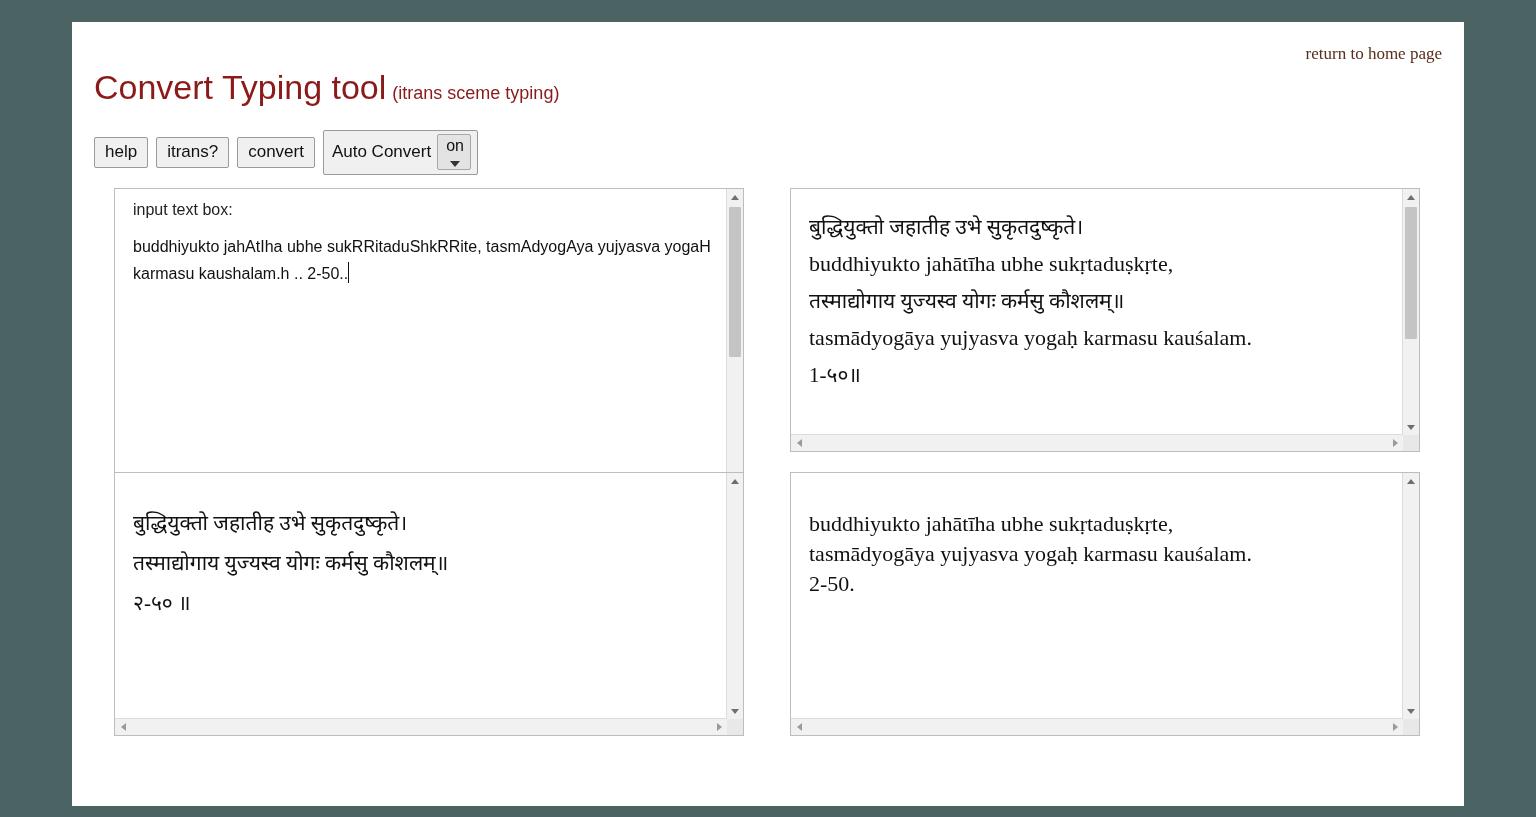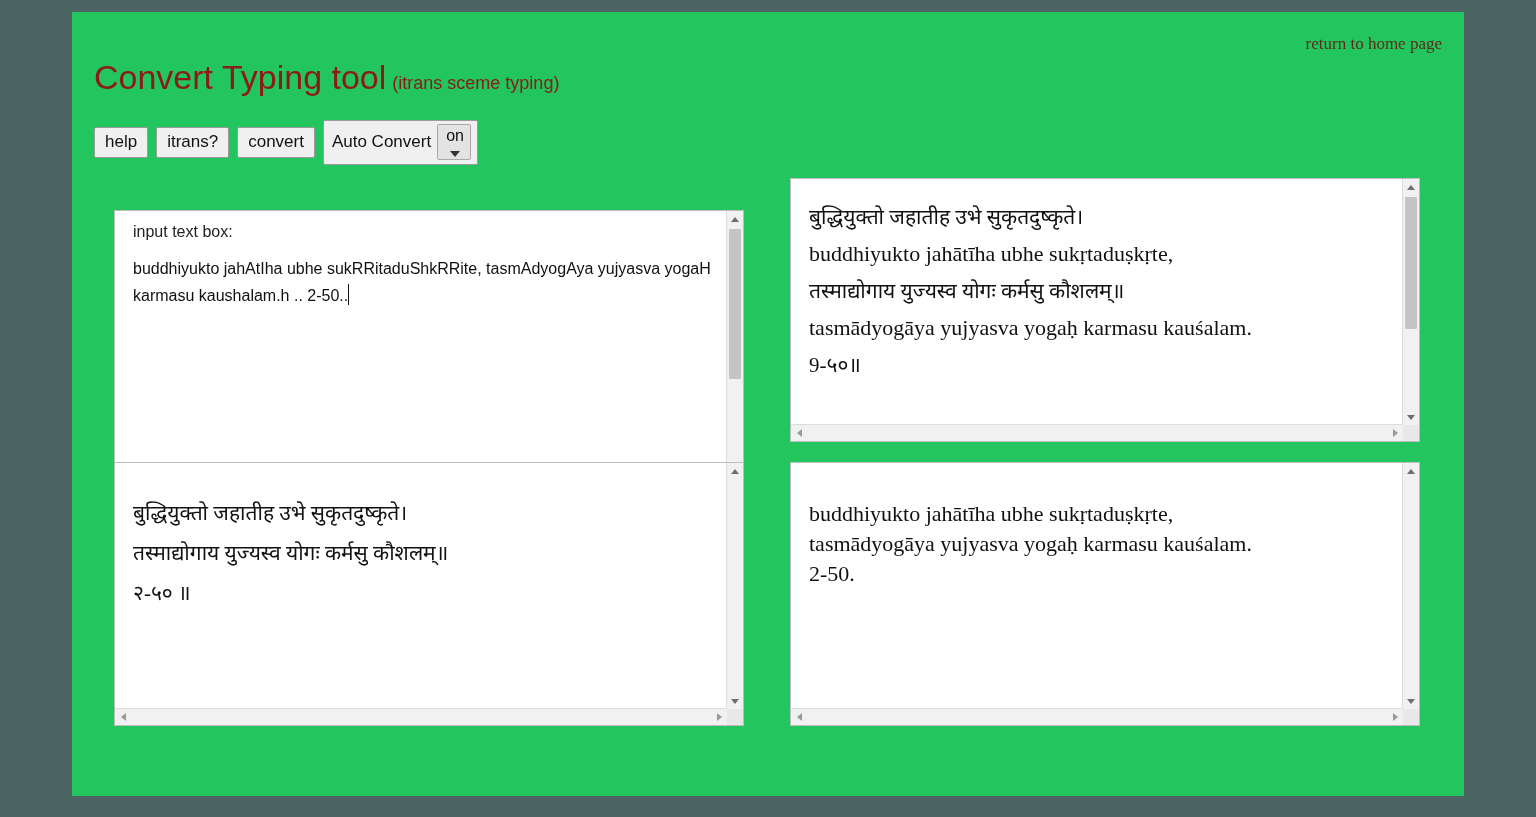--- a/index.html
+++ b/index.html
@@ -8,24 +8,24 @@
     background: #4c6363;
     width: 1536px;
     height: 817px;
     overflow: hidden;
     font-family: "Liberation Sans", sans-serif;
   }
 
   #page {
     position: absolute;
     left: 72px;
-    top: 12px;
+    top: 22px;
     width: 1392px;
     height: 784px;
-    background: #22c55e;
+    background: #ffffff;
     box-sizing: border-box;
     padding: 0;
   }
 
   .home-link {
     position: absolute;
     right: 22px;
     top: 22px;
     font-size: 17px;
     color: #5a2d1a;
@@ -227,21 +227,21 @@
     <button class="btn">convert</button>
     <div class="autoconvert-wrap">
       <span class="autoconvert-label">Auto Convert</span>
       <div class="select-box">
         <span>on</span>
         <span class="chev"></span>
       </div>
     </div>
   </div>
 
-  <div class="pane" style="left:42px; top:166px; width:630px; height:320px;margin-top:32px;">
+  <div class="pane" style="left:42px; top:166px; width:630px; height:320px;">
     <div class="pane-body">
       <div class="caption">input text box:</div>
       <div class="itrans-text"><span>buddhiyukto jahAtIha ubhe sukRRitaduShkRRite, tasmAdyogAya yujyasva yogaH karmasu kaushalam.h .. 2-50..</span><span class="caret"></span></div>
     </div>
     <div class="sb-v">
       <div class="arrow-btn" style="top:0;left:0;">
           <span class="arr-up"></span>
         </div>
       <div class="thumb-v" style="top:18px; height:150px;"></div>
       <div class="arrow-btn" style="bottom:0;left:0;">
@@ -258,21 +258,21 @@
     </div>
     <div class="sb-corner"></div>
   </div>
 
   <div class="pane" style="left:718px; top:166px; width:630px; height:264px;">
     <div class="pane-body" style="padding-top:18px;">
       <div class="dev">बुद्धियुक्तो जहातीह उभे सुकृतदुष्कृते।</div>
       <div class="rom">buddhiyukto jahātīha ubhe sukṛtaduṣkṛte,</div>
       <div class="dev">तस्माद्योगाय युज्यस्व योगः कर्मसु कौशलम्॥</div>
       <div class="rom">tasmādyogāya yujyasva yogaḥ karmasu kauśalam.</div>
-      <div class="dev">9-५०॥</div>
+      <div class="dev">1-५०॥</div>
     </div>
     <div class="sb-v">
       <div class="arrow-btn" style="top:0;left:0;">
           <span class="arr-up"></span>
         </div>
       <div class="thumb-v" style="top:18px; height:132px;"></div>
       <div class="arrow-btn" style="bottom:0;left:0;">
           <span class="arr-down"></span>
         </div>
     </div>

